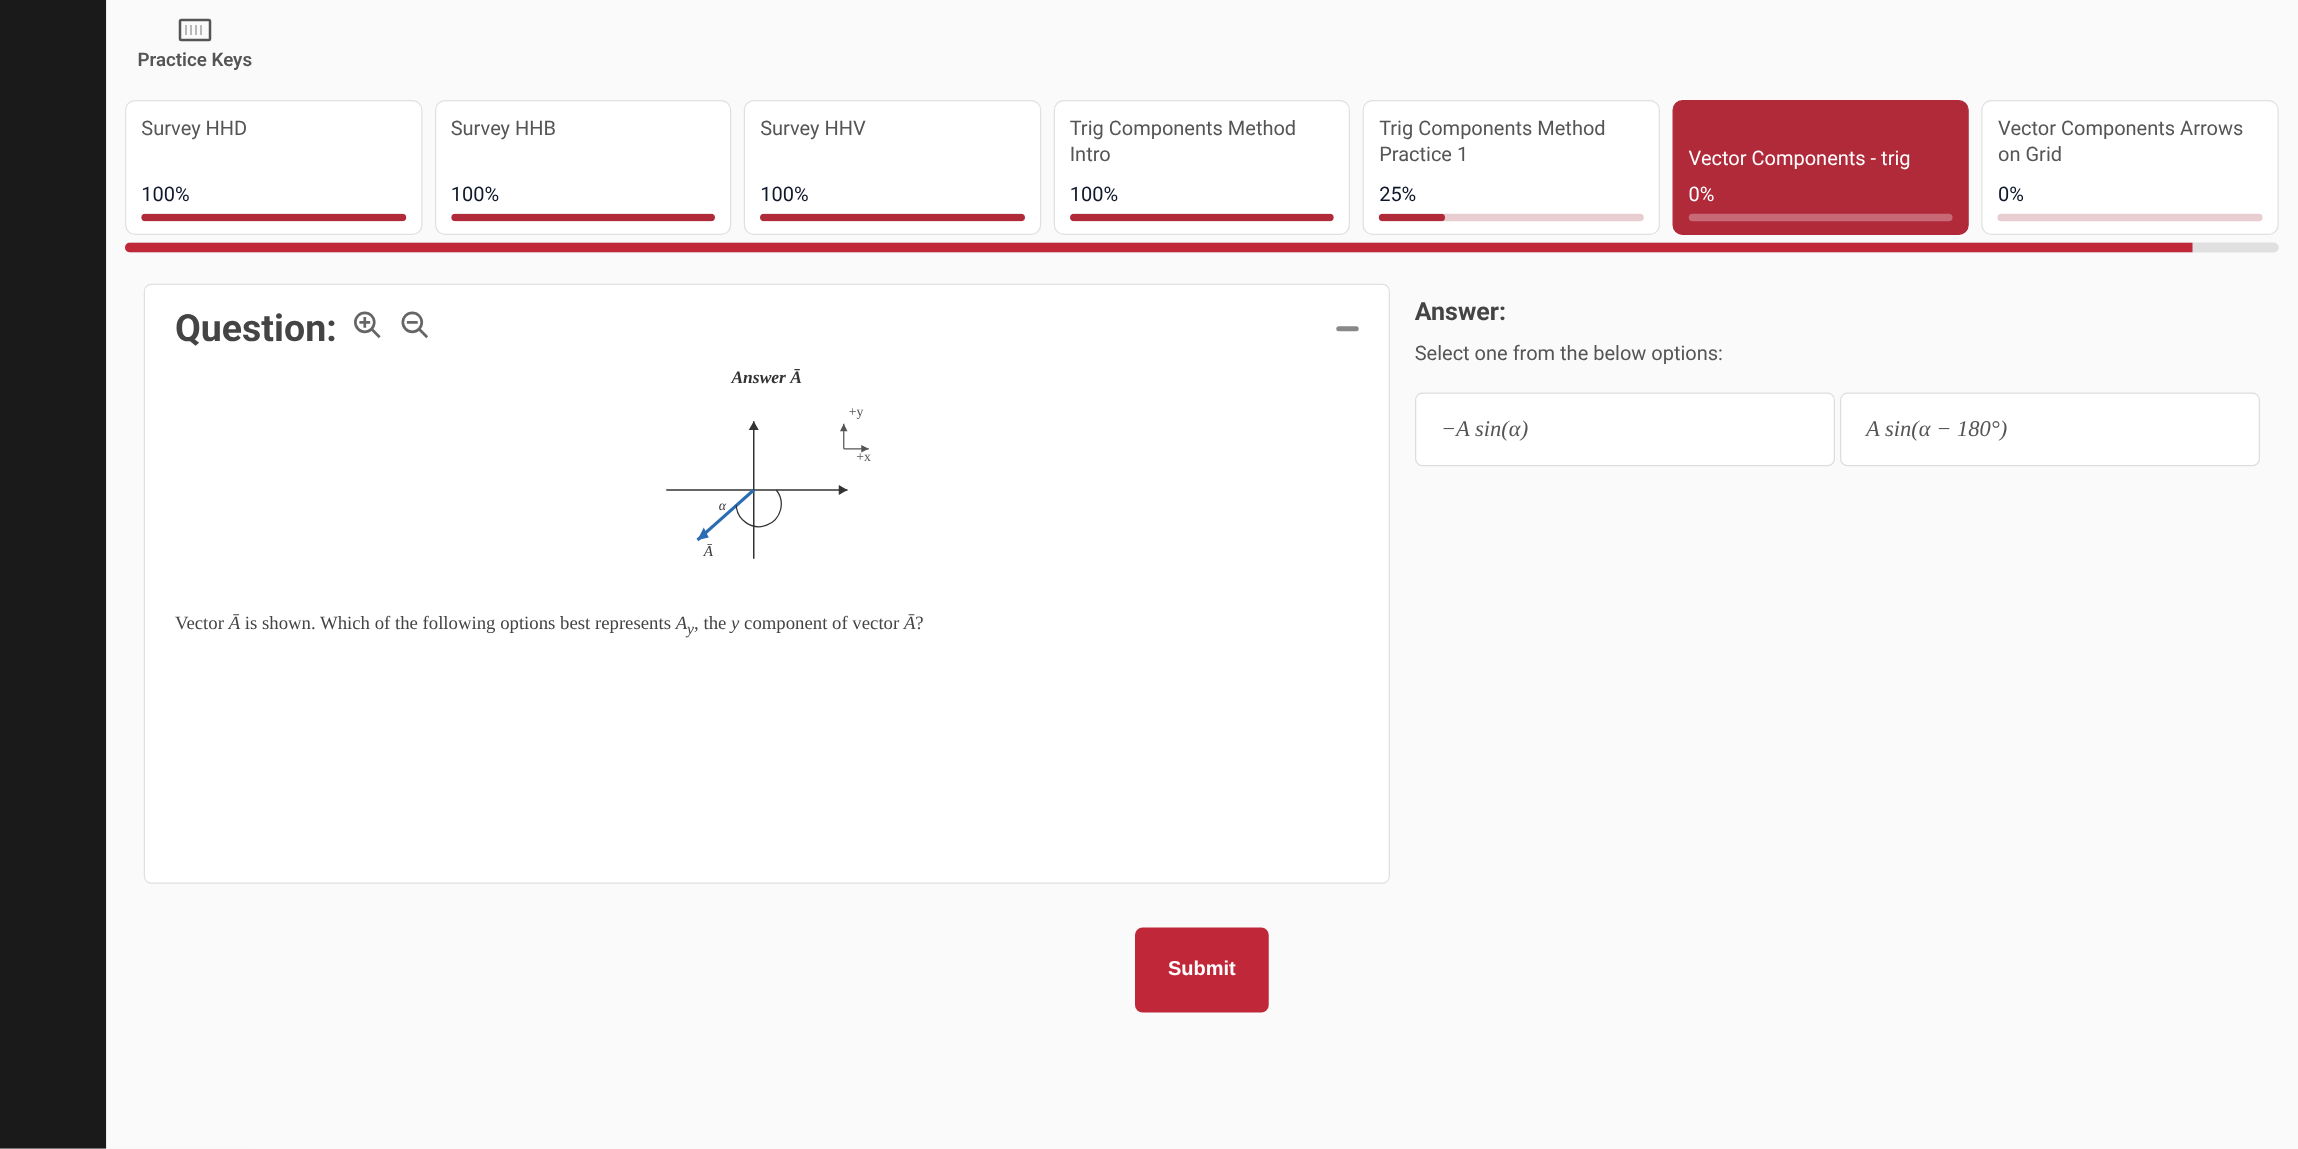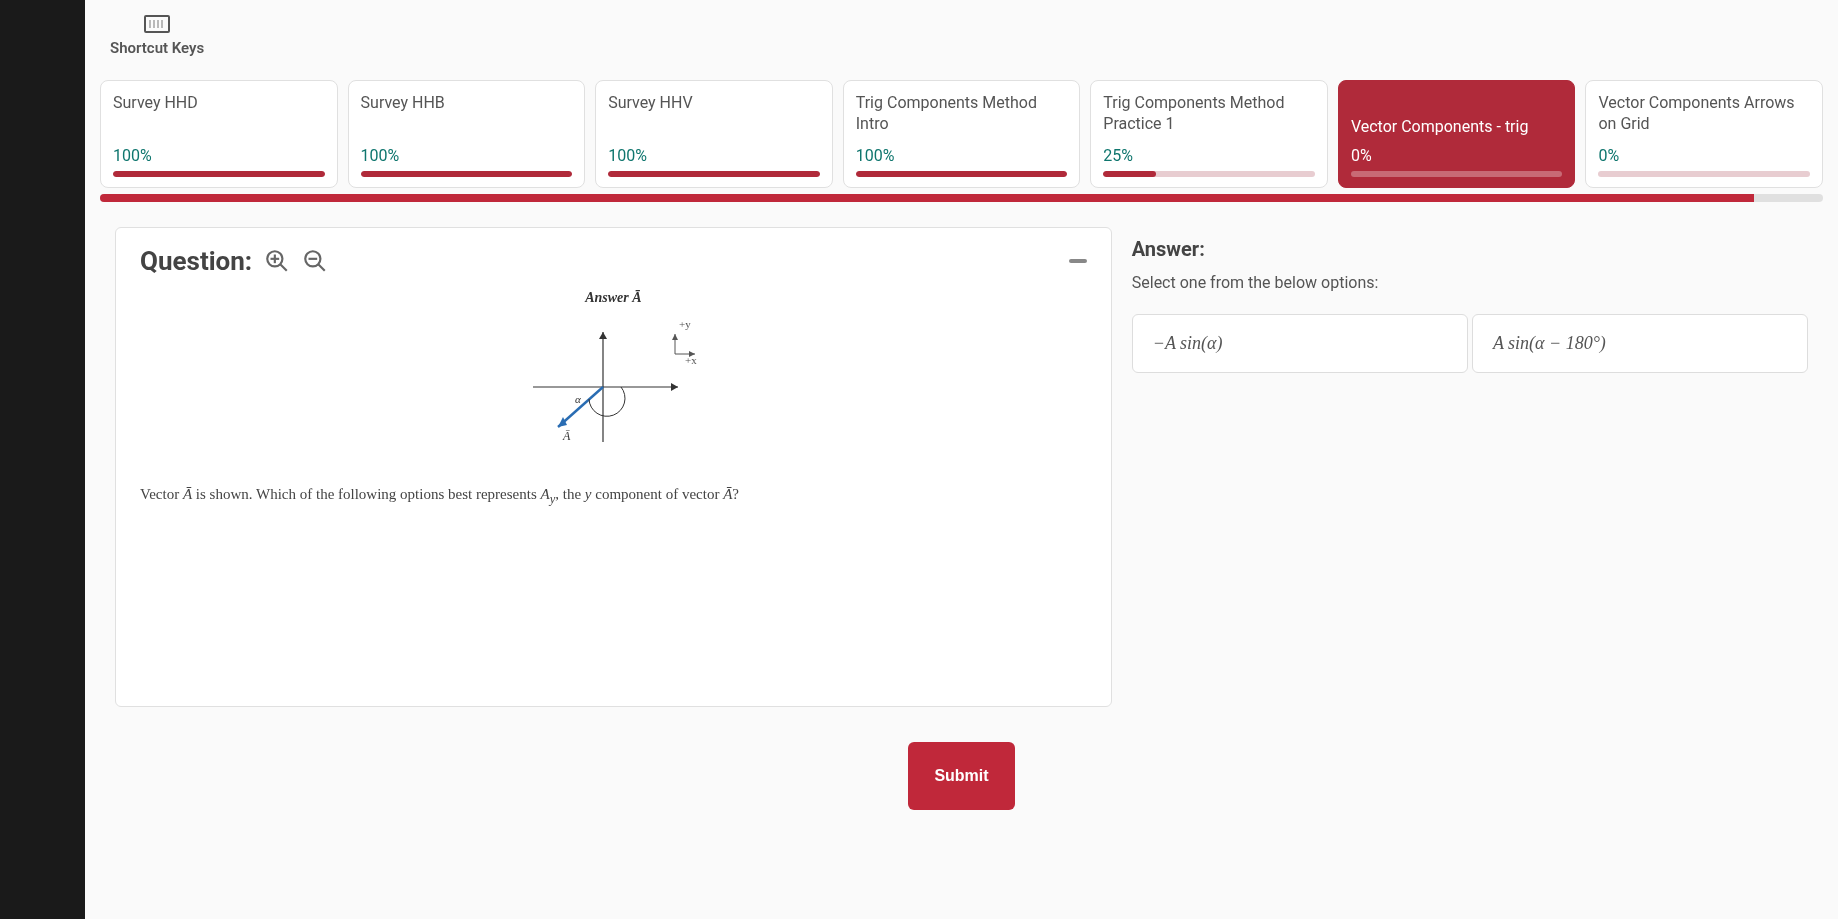--- a/index.html
+++ b/index.html
@@ -95,21 +95,21 @@
       color: #555;
       margin-bottom: 8px;
       line-height: 1.3;
     }
     .progress-card.active .card-title {
       color: #fff;
       margin-top: 24px;
     }
     .progress-card .percent {
       font-size: 16px;
-      color: #0f766e;
+      color: #0f172a;
       margin-bottom: 6px;
     }
     .progress-card.active .percent {
       color: #fff;
     }
     .progress-bar {
       height: 6px;
       background: #e8cdd1;
       border-radius: 3px;
       overflow: hidden;
@@ -150,25 +150,25 @@
       min-height: 480px;
       position: relative;
     }
     .question-header {
       display: flex;
       align-items: center;
       justify-content: space-between;
       margin-bottom: 14px;
     }
     .question-title {
-      font-size: 26px;
+      font-size: 30px;
       font-weight: 700;
       color: #444;
       display: flex;
-      align-items: center;
+      align-items: flex-start;
       gap: 12px;
     }
     .zoom-btn {
       width: 26px;
       height: 26px;
       position: relative;
       cursor: pointer;
       display: inline-block;
     }
     .zoom-btn svg { width: 100%; height: 100%; }
@@ -258,21 +258,21 @@
   </style>
 </head>
 <body>
 
 <div class="container">
   <div class="dark-sidebar"></div>
   <div class="main">
     <div class="header-bar">
       <div class="top-right">
         <span class="keyboard-icon"></span>
-        <span>Shortcut Keys</span>
+        <span>Practice Keys</span>
       </div>
     </div>
 
     <div class="progress-nav" id="progress-nav">
         <div class="progress-card">
           <div class="card-title">Survey HHD</div>
           <div>
             <div class="percent">100%</div>
             <div class="progress-bar">
               <div class="progress-fill" style="width: 100%;"></div>

